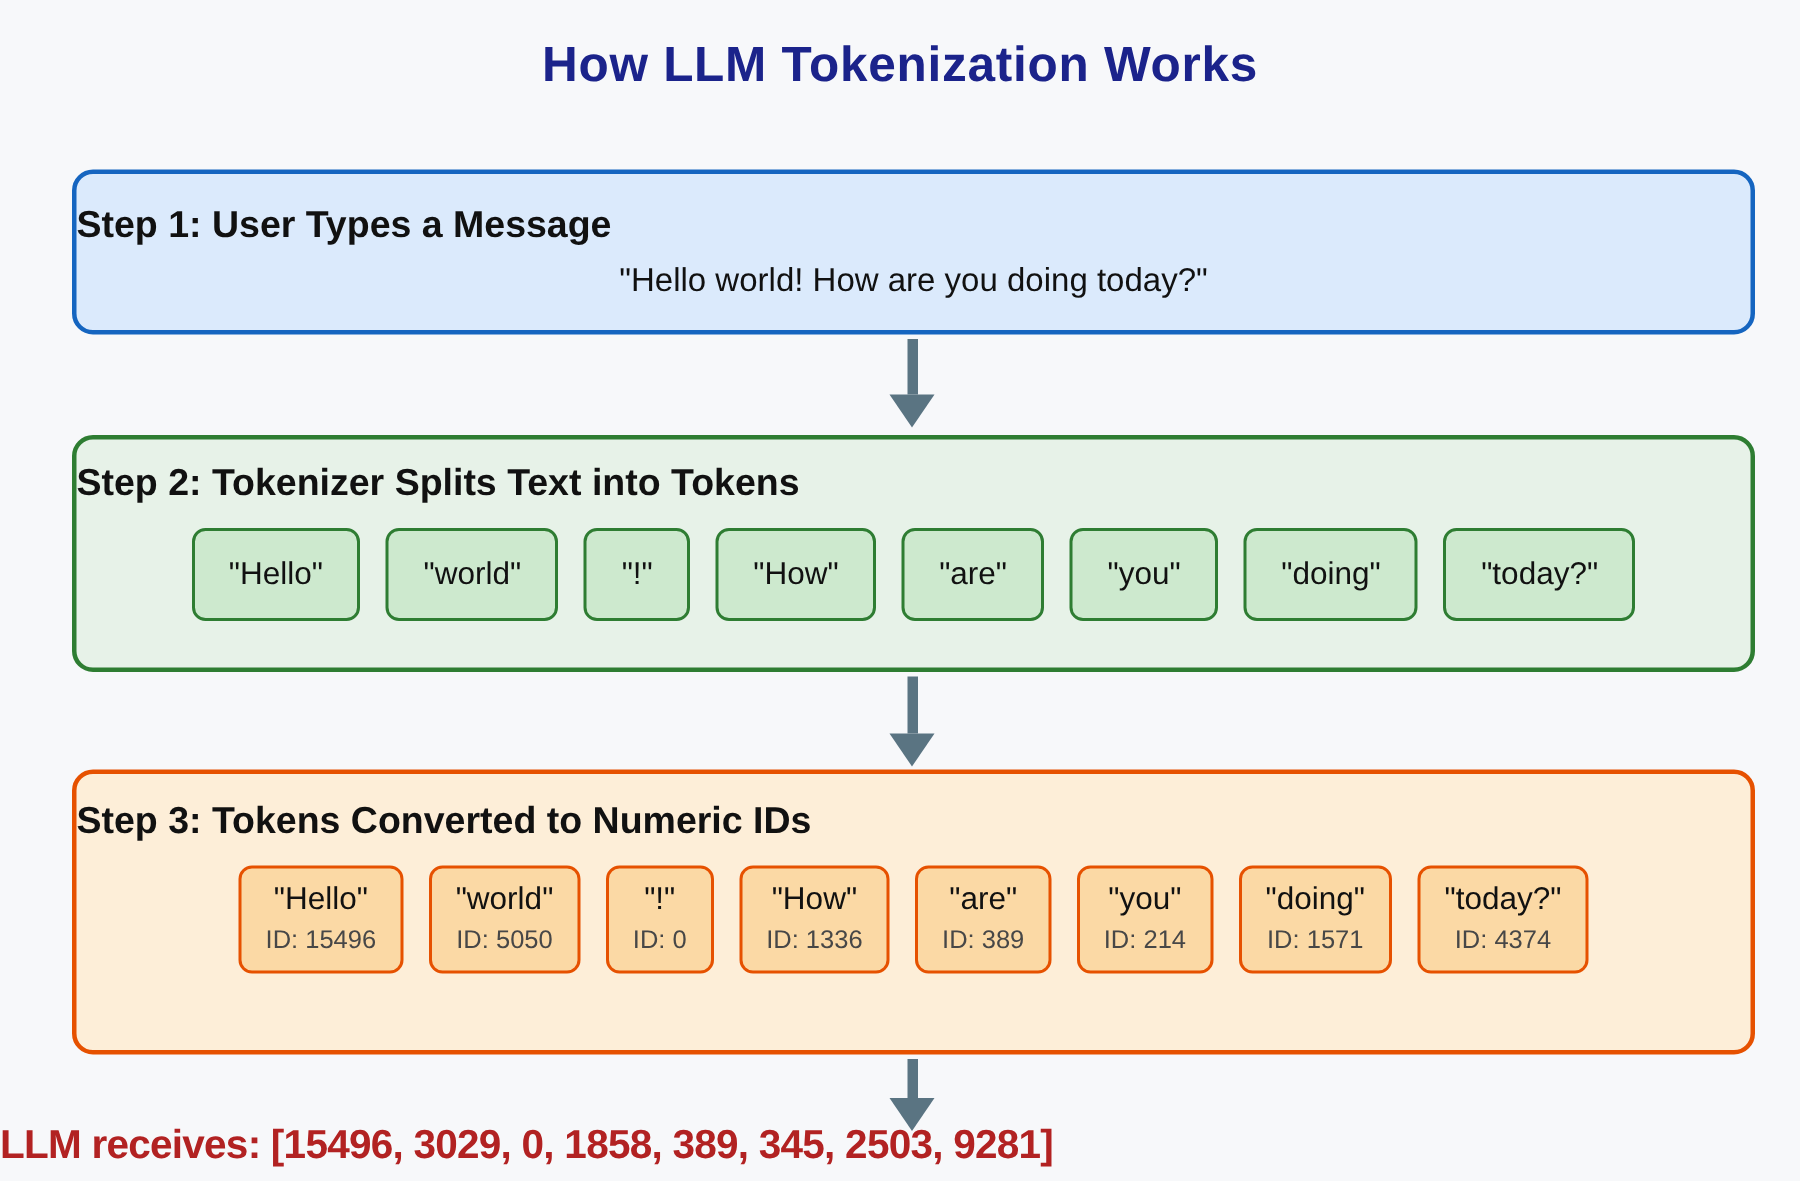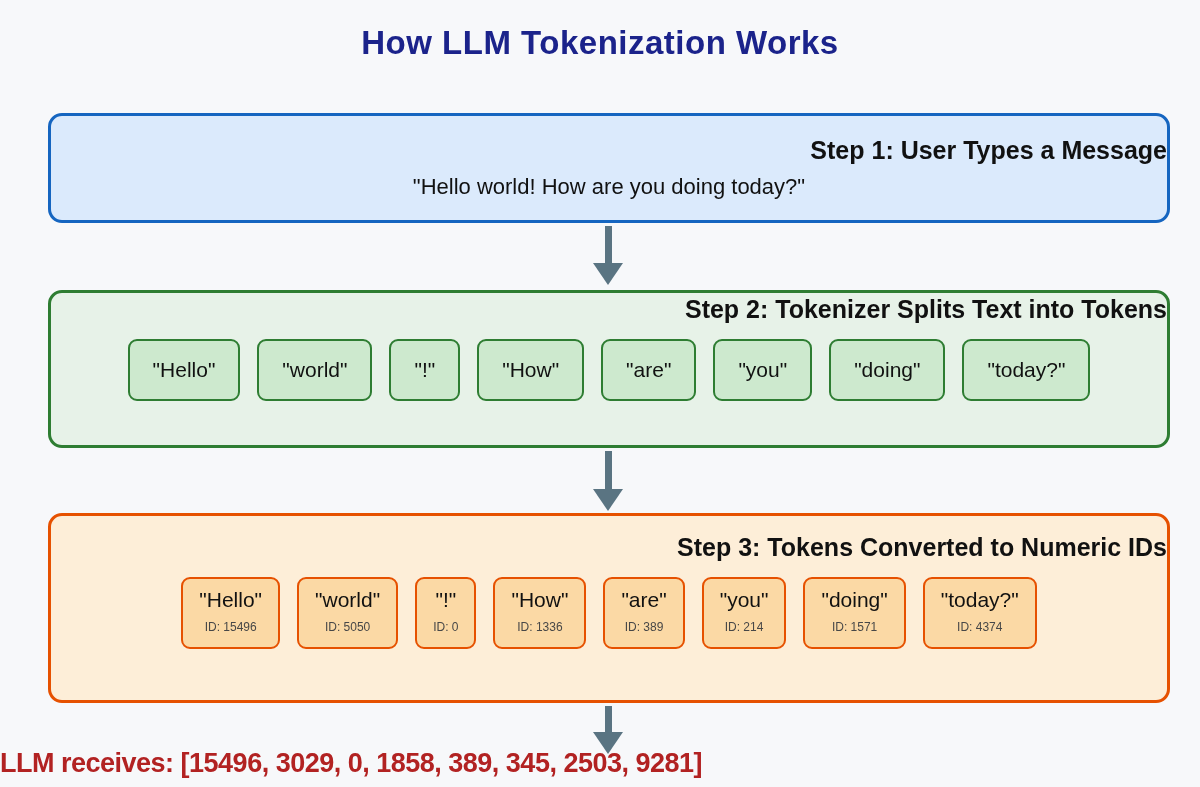--- a/index.html
+++ b/index.html
@@ -21,26 +21,26 @@
     position: absolute; left: 48px; width: 1122px;
     box-sizing: border-box;
     border-radius: 14px;
     border: 3px solid;
   }
   .panel-step1 { top: 113px; height: 110px; background: #dbeafc; border-color: #1565c0; }
   .panel-step2 { top: 290px; height: 158px; background: #e7f2e8; border-color: #2e7d32; }
   .panel-step3 { top: 513px; height: 190px; background: #fdeed8; border-color: #e65100; }
   .panel-title {
     margin-top: 20px;
-    text-align: right;
+    text-align: left;
     font-size: 25px; font-weight: bold;
     color: #111111;
   }
-  .panel-step2 .panel-title { margin-top: 2px; }
-  .panel-step3 .panel-title { margin-top: 17px; padding-left: 36px; }
+  .panel-step2 .panel-title { margin-top: 15px; }
+  .panel-step3 .panel-title { margin-top: 17px; }
   .panel-message {
     margin-top: 9px;
     text-align: center;
     font-size: 22px;
     color: #111111;
   }
   .token-row {
     display: flex;
     justify-content: center;
     align-items: stretch;
@@ -60,21 +60,21 @@
   .token-id-chip {
     box-sizing: border-box;
     background: #fbd9a5;
     border: 2px solid #e65100;
     border-radius: 9px;
     padding: 7px 16px;
     text-align: center;
     display: flex; flex-direction: column; justify-content: center;
   }
   .token-id-chip .token-word { font-size: 21px; color: #111111; line-height: 28px; }
-  .token-id-chip .token-id   { font-size: 12px; color: #474747; line-height: 26px; }
+  .token-id-chip .token-id   { font-size: 17px; color: #474747; line-height: 26px; }
   .arrow {
     position: absolute; left: 608px;
     transform: translateX(-50%);
     display: flex; flex-direction: column; align-items: center;
   }
   .arrow .shaft { width: 7px; background: #5a7482; }
   .arrow .head {
     width: 0; height: 0;
     border-left: 15px solid transparent;
     border-right: 15px solid transparent;

